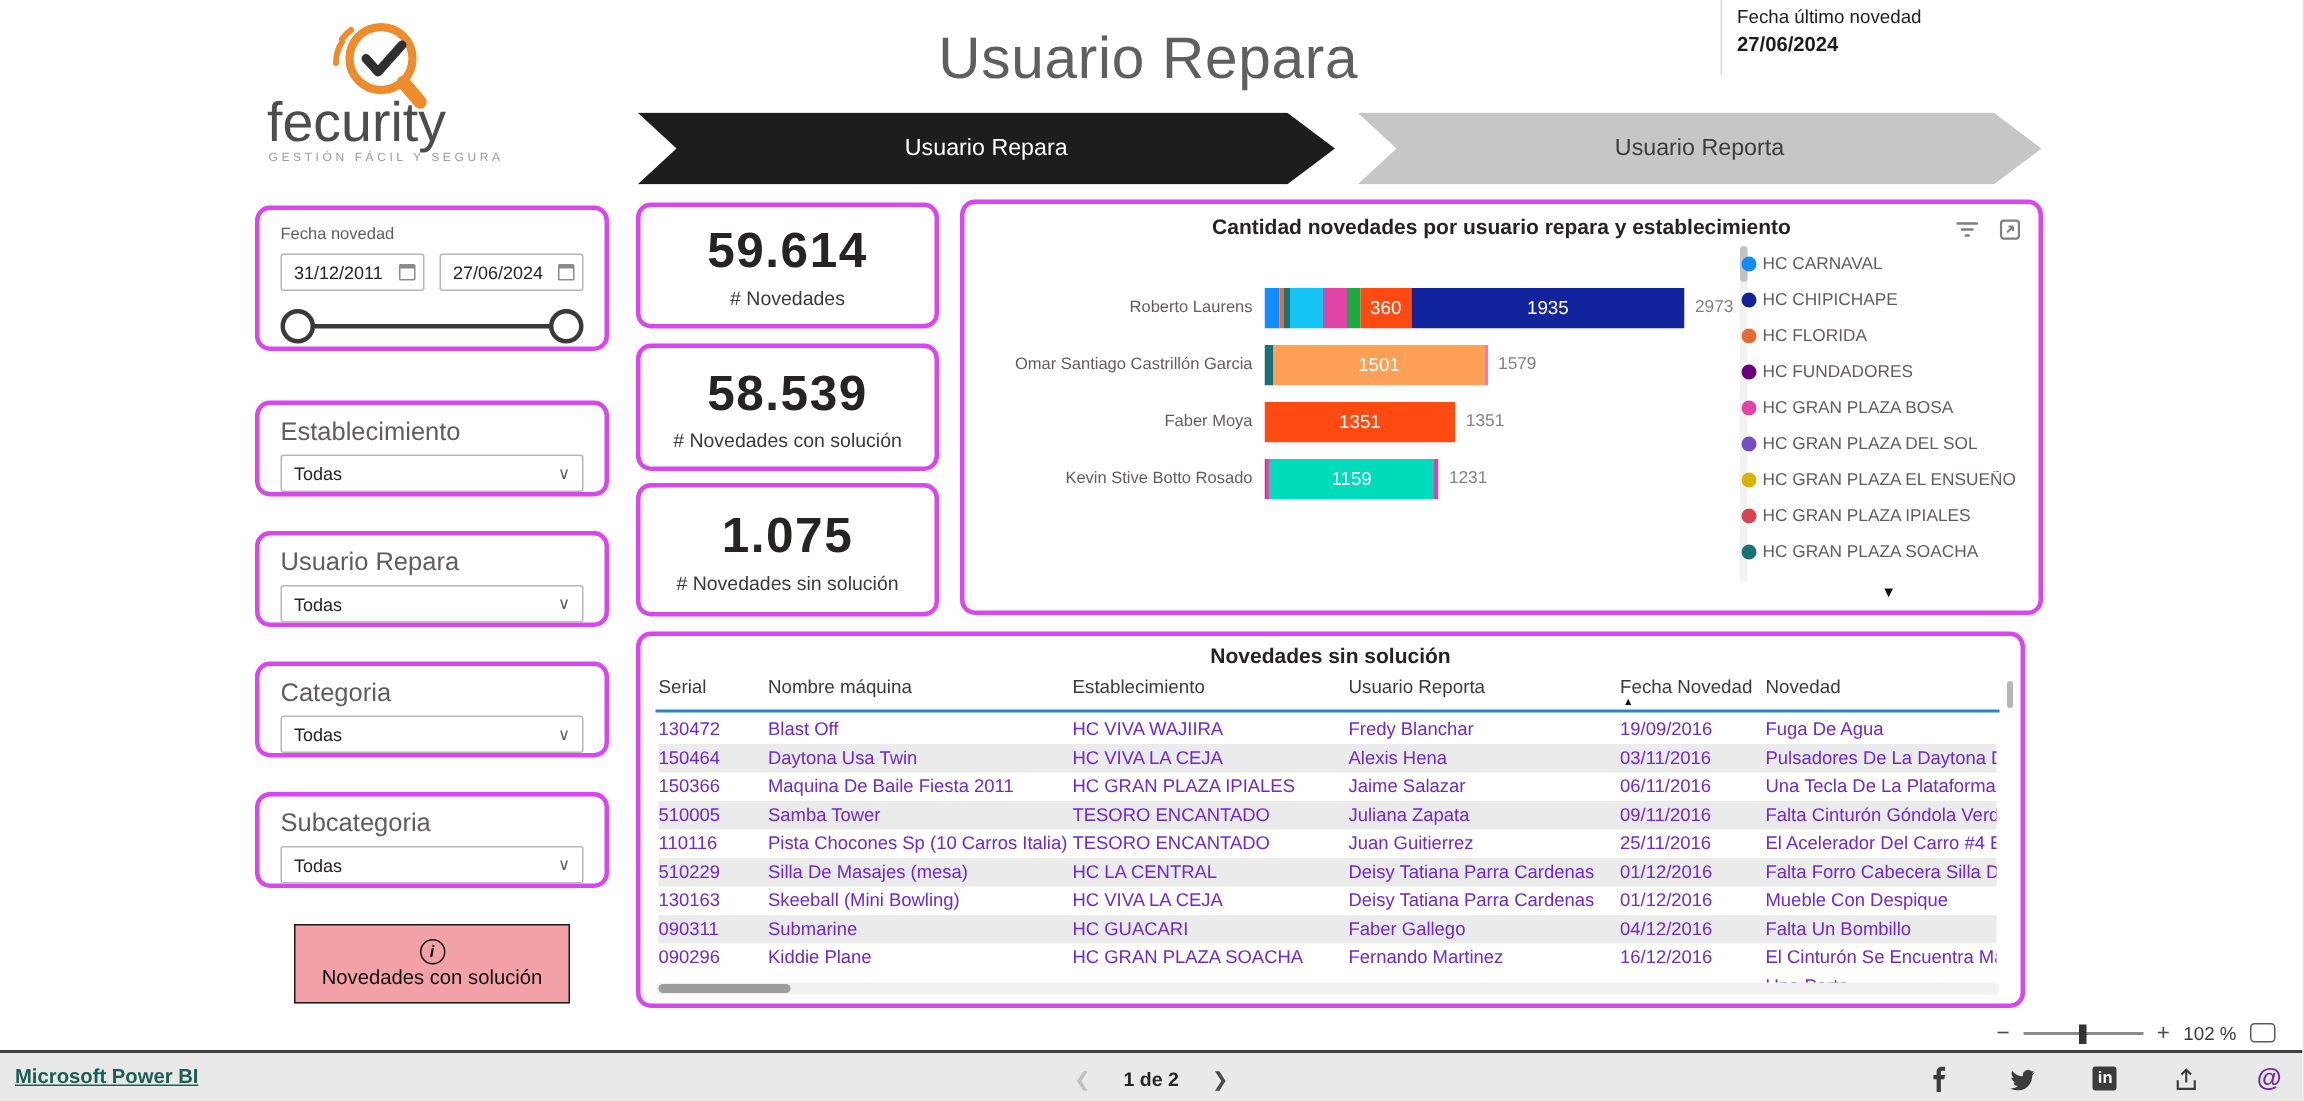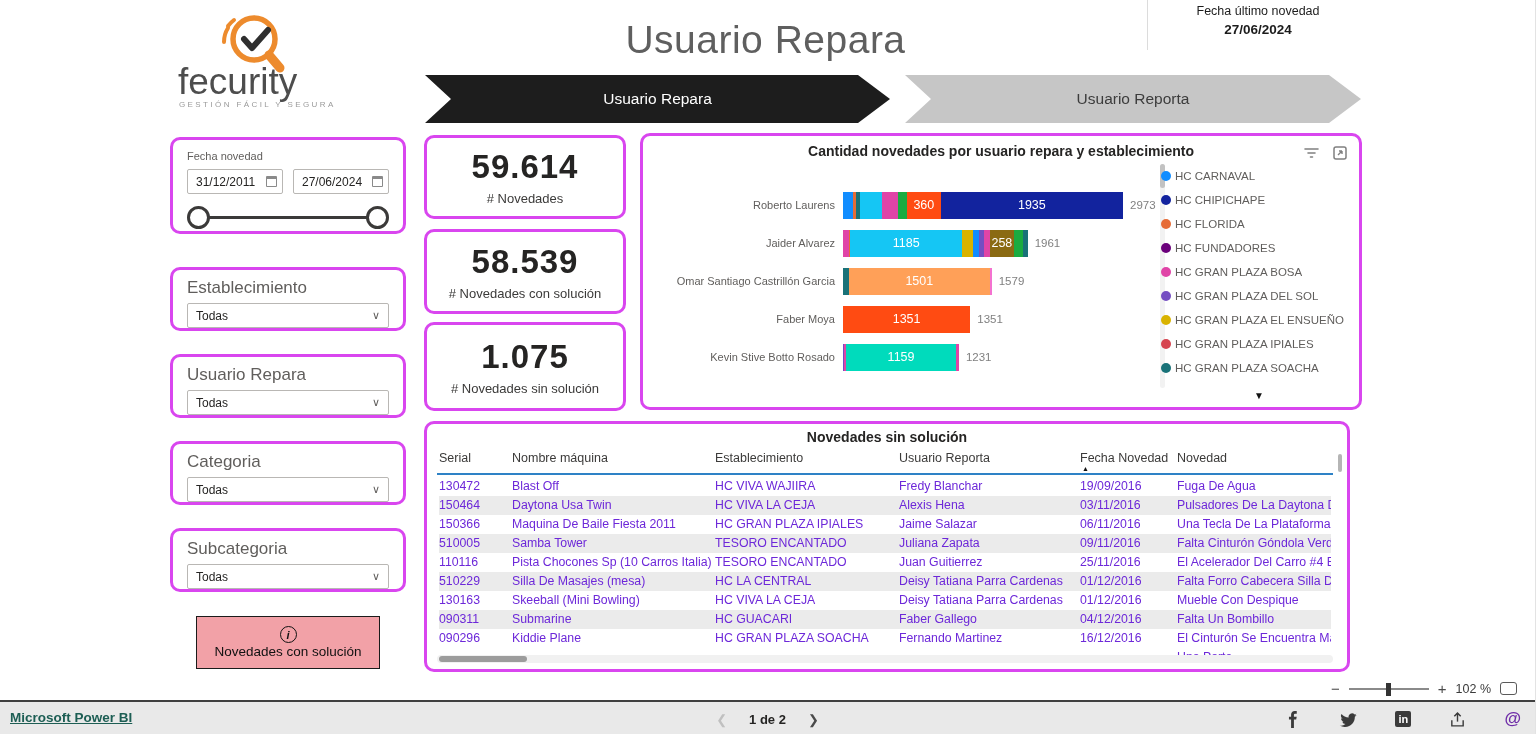--- a/index.html
+++ b/index.html
@@ -5,21 +5,21 @@
   * { margin:0; padding:0; box-sizing:border-box; }
   html,body { background:#fff; }
   body { font-family:"Liberation Sans", sans-serif; }
   .page { position:relative; width:1536px; height:734px; background:#fff; overflow:hidden; border-right:1px solid #e3e3e3; }
 
   
   .logo { position:absolute; left:166px; top:10px; width:170px; height:104px; }
   .page-title { position:absolute; left:433px; top:18px; width:665px; text-align:center;
                 font-size:39px; color:#5f5f5f; letter-spacing:.5px; }
   .hdr-divider { position:absolute; left:1147px; top:0; width:1px; height:50px; background:#dcdcdc; }
-  .date-block { position:absolute; left:1158px; top:4px; width:200px; text-align:center; }
+  .date-block { position:absolute; left:1158px; top:4px; width:200px; }
   .date-block .lbl { font-size:12.5px; color:#1c1c1c; }
   .date-block .val { font-size:13.5px; font-weight:bold; color:#1c1c1c; margin-top:4px; }
 
   .tab { position:absolute; top:75px; height:48px; display:flex; align-items:center; justify-content:center;
          font-size:15.5px; clip-path:polygon(0 0, calc(100% - 32px) 0, 100% 50%, calc(100% - 32px) 100%, 0 100%, 26px 50%); }
   .tab.black { left:425px; width:465px; background:#1d1d1d; color:#fff; }
   .tab.gray  { left:905px; width:456px; background:#c6c6c6; color:#3c3c3c; }
 
   
   .card { position:absolute; background:#fff; border:3px solid #d946ef; border-radius:10px; }
@@ -224,36 +224,20 @@
             <div class="seg" style="flex: 110 0 0px; background: rgb(17, 141, 255);"></div>
             <div class="seg" style="flex: 25 0 0px; background: rgb(230, 108, 55);"></div>
             <div class="seg" style="flex: 50 0 0px; background: rgb(25, 114, 120);"></div>
             <div class="seg" style="flex: 230 0 0px; background: rgb(21, 198, 244);"></div>
             <div class="seg" style="flex: 170 0 0px; background: rgb(224, 68, 167);"></div>
             <div class="seg" style="flex: 93 0 0px; background: rgb(26, 171, 64);"></div>
             <div class="seg" style="flex: 360 0 0px; background: rgb(255, 75, 18);">360</div>
             <div class="seg" style="flex: 1935 0 0px; background: rgb(18, 35, 158);">1935</div>
           </div>
           <div class="bar-total">2973</div>
-        </div>
-        <div class="bar-row">
-          <div class="bar-label">Jaider Alvarez</div>
-          <div class="bar-track" style="width: 184.689px;">
-            <div class="seg" style="flex: 60 0 0px; background: rgb(224, 68, 167);"></div>
-            <div class="seg" style="flex: 18 0 0px; background: rgb(230, 108, 55);"></div>
-            <div class="seg" style="flex: 1185 0 0px; background: rgb(21, 198, 244);">1185</div>
-            <div class="seg" style="flex: 120 0 0px; background: rgb(217, 179, 0);"></div>
-            <div class="seg" style="flex: 60 0 0px; background: rgb(17, 141, 255);"></div>
-            <div class="seg" style="flex: 55 0 0px; background: rgb(116, 78, 194);"></div>
-            <div class="seg" style="flex: 60 0 0px; background: rgb(224, 68, 167);"></div>
-            <div class="seg" style="flex: 258 0 0px; background: rgb(138, 106, 18);">258</div>
-            <div class="seg" style="flex: 100 0 0px; background: rgb(26, 171, 64);"></div>
-            <div class="seg" style="flex: 45 0 0px; background: rgb(25, 114, 120);"></div>
-          </div>
-          <div class="bar-total">1961</div>
         </div>
         <div class="bar-row">
           <div class="bar-label">Omar Santiago Castrillón Garcia</div>
           <div class="bar-track" style="width: 148.712px;">
             <div class="seg" style="flex: 60 0 0px; background: rgb(25, 114, 120);"></div>
             <div class="seg" style="flex: 1501 0 0px; background: rgb(255, 160, 88);">1501</div>
             <div class="seg" style="flex: 18 0 0px; background: rgb(244, 114, 208);"></div>
           </div>
           <div class="bar-total">1579</div>
         </div>

